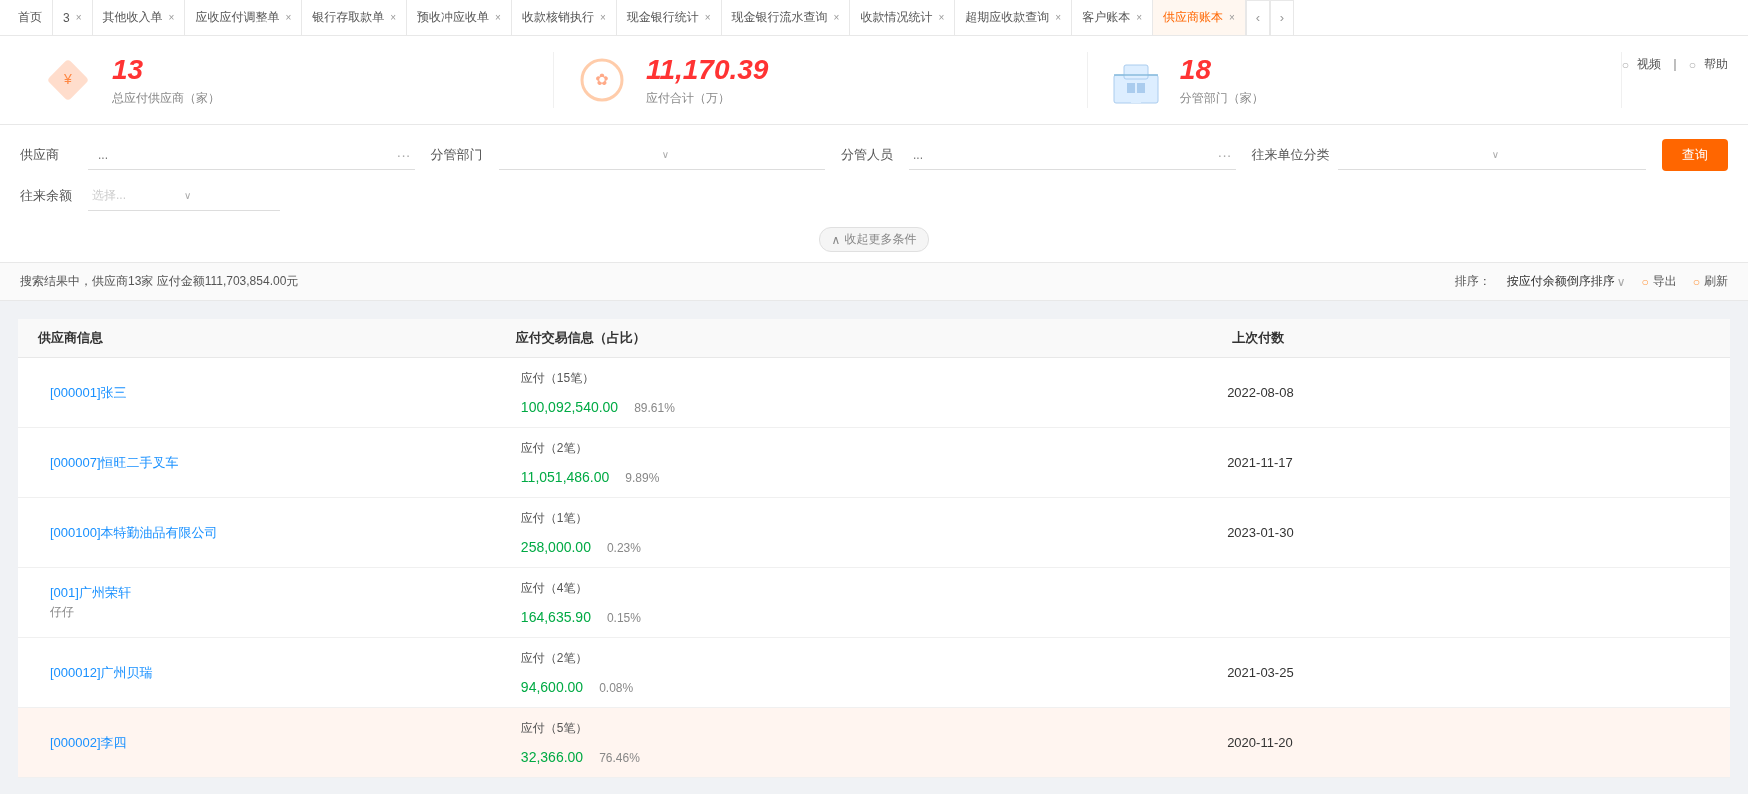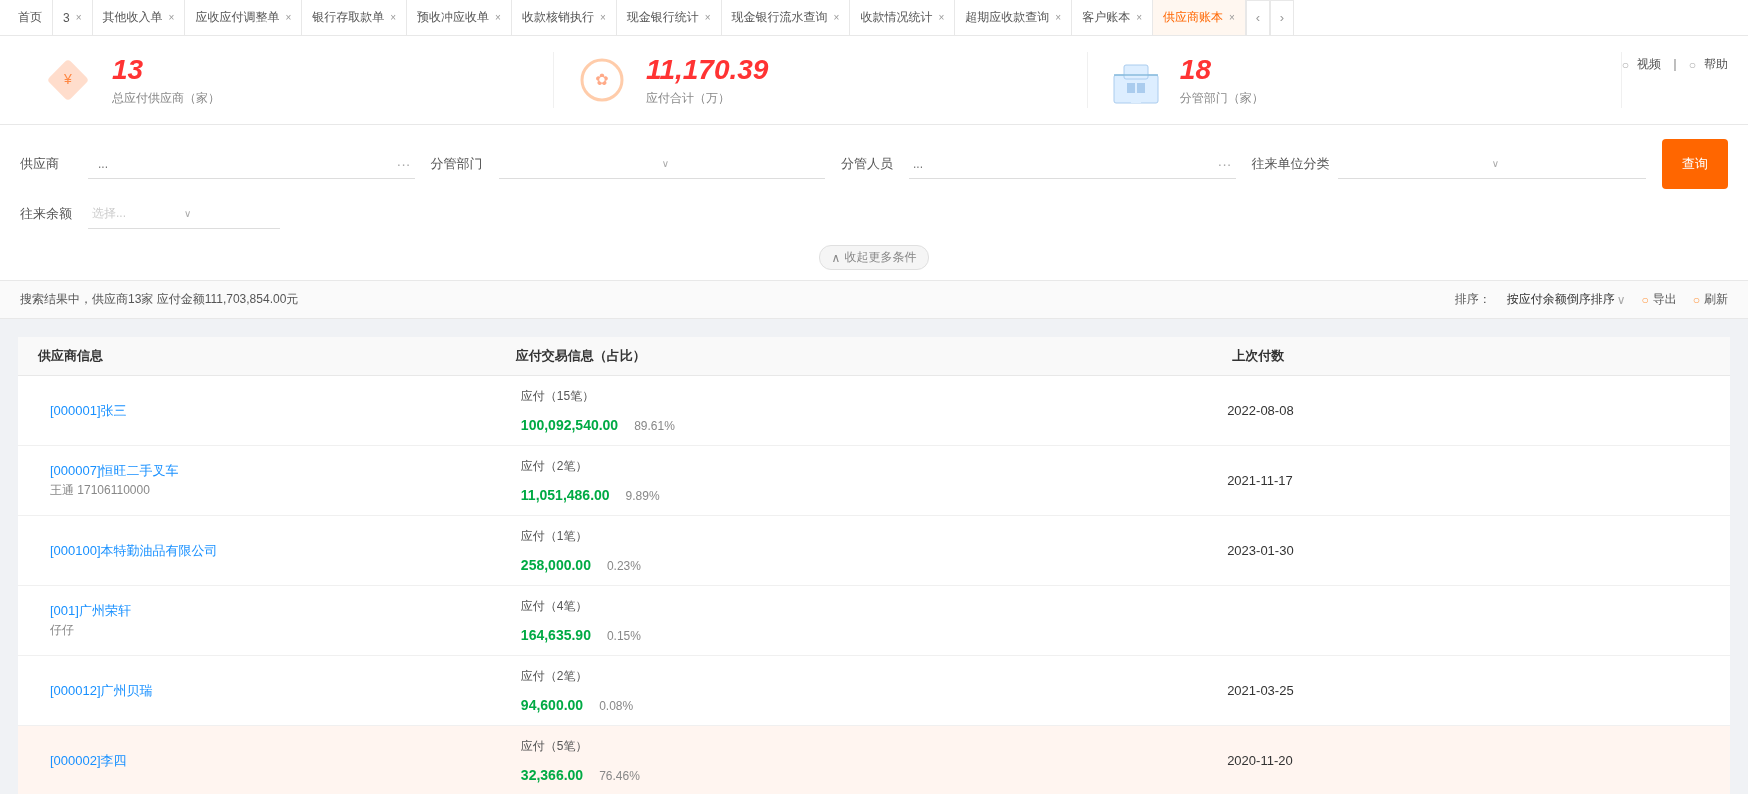--- a/index.html
+++ b/index.html
@@ -153,21 +153,21 @@
     .filter-select span { flex: 1; font-size: 12px; color: #999; }
     .filter-select .arrow { color: #aaa; font-size: 10px; }
     .btn-query {
       background: #ff6600;
       color: #fff;
       border: none;
       padding: 6px 20px;
       border-radius: 4px;
       cursor: pointer;
       font-size: 13px;
-      height: 50px;
+      height: 32px;
       white-space: nowrap;
     }
     .collapse-bar {
       display: flex;
       justify-content: center;
       padding: 6px 0 0;
     }
     .collapse-btn {
       display: flex;
       align-items: center;
@@ -254,21 +254,21 @@
       flex-direction: column;
       gap: 12px;
     }
     .transaction-label {
       font-size: 12px;
       color: #555;
     }
     .transaction-amount {
       font-size: 14px;
       color: #00aa44;
-      font-weight: 700;
+      font-weight: 400;
       cursor: pointer;
     }
     .transaction-pct {
       font-size: 12px;
       color: #888;
       margin-left: 12px;
     }
     .transaction-row {
       display: flex;
       align-items: baseline;
@@ -495,21 +495,20 @@
       </div>
     </div>
     <div>
       <span class="last-pay">2022-08-08</span>
     </div>
   </div>
 
   <div class="table-row">
     <div>
       <a class="supplier-link">[000007]恒旺二手叉车</a>
-      <div class="supplier-sub">王通  17106110000</div>
     </div>
     <div class="transaction-info">
       <span class="transaction-label">应付（2笔）</span>
       <div class="transaction-row">
         <span class="transaction-amount">11,051,486.00</span>
         <span class="transaction-pct">9.89%</span>
       </div>
     </div>
     <div>
       <span class="last-pay">2021-11-17</span>

